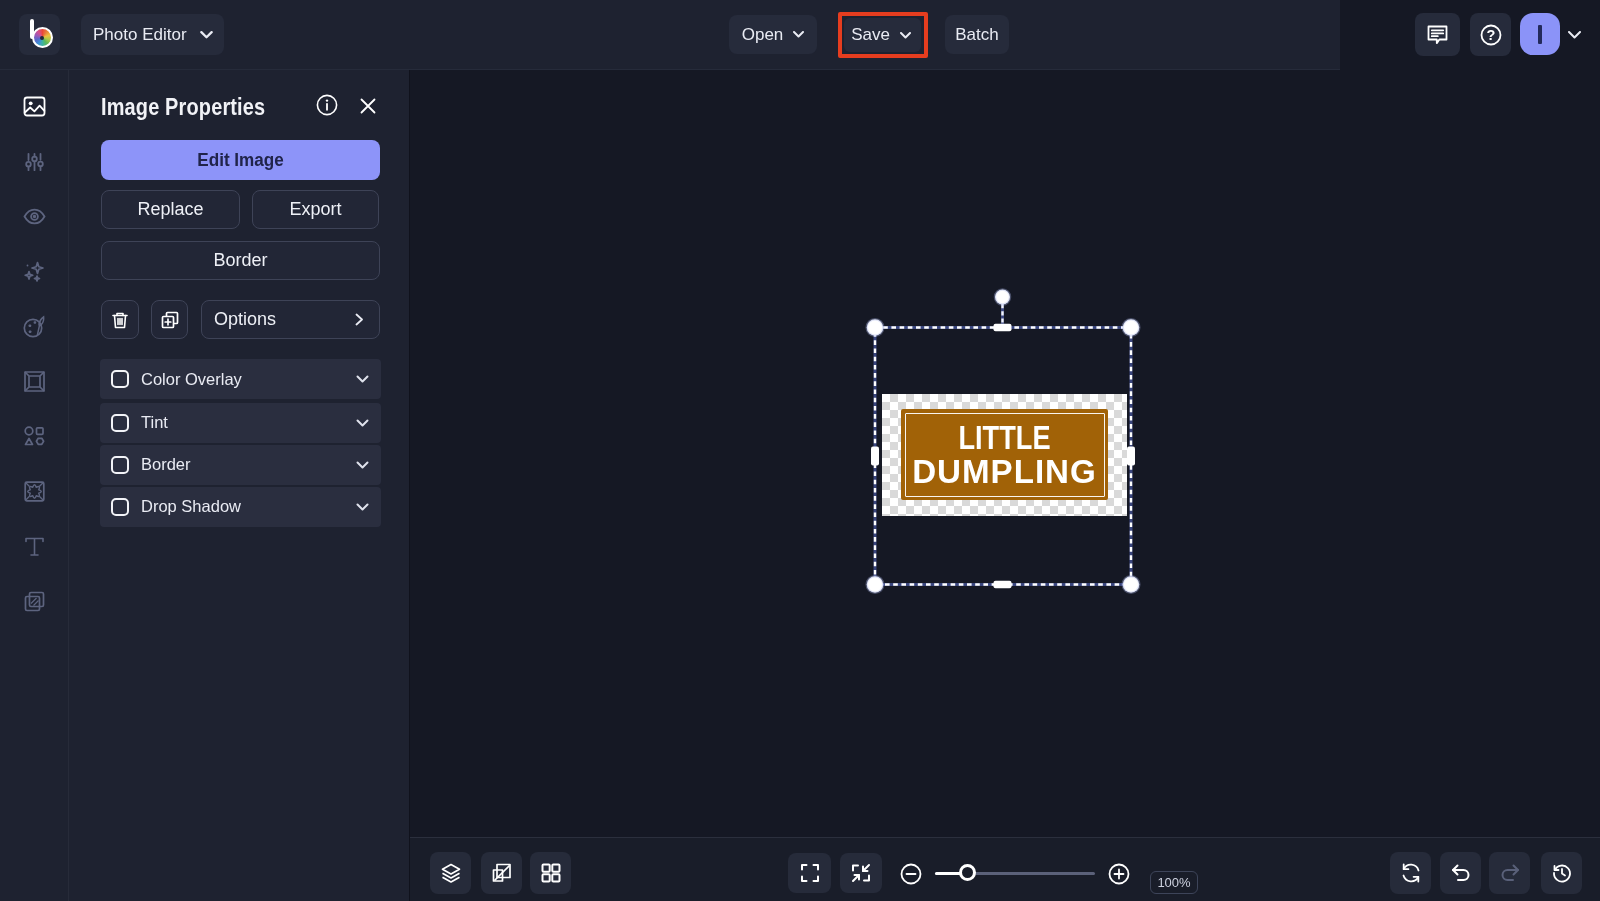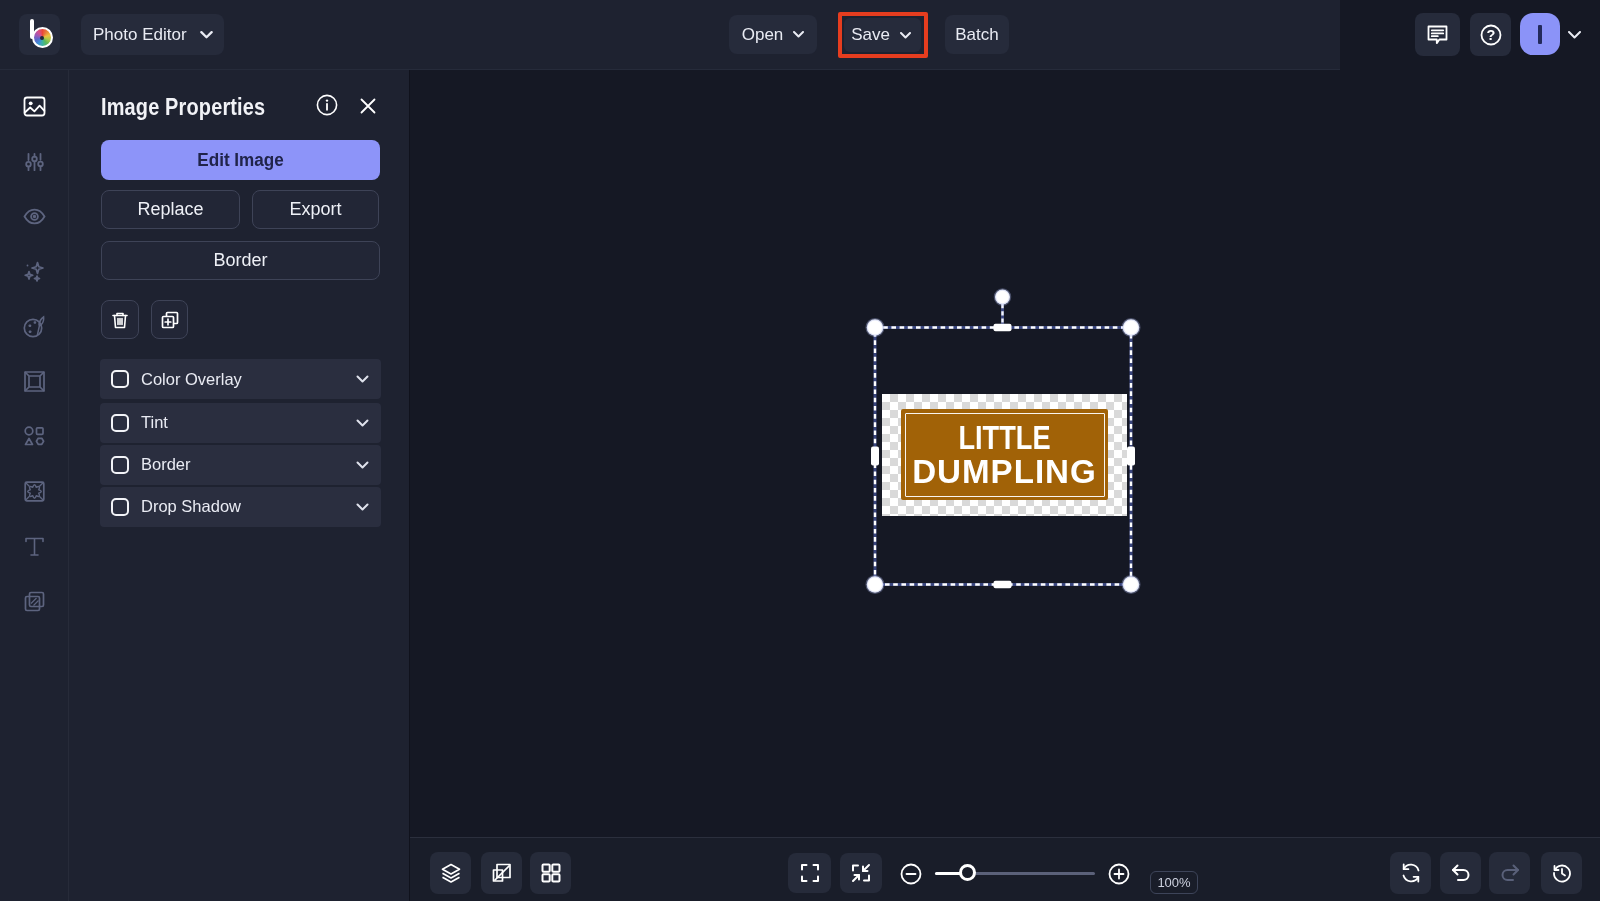--- a/index.html
+++ b/index.html
@@ -184,20 +184,23 @@
           <path d="M8 8.5v6M10 8.5v6M12 8.5v6"></path>
         </svg>
       </div>
     <div id="btnDup" class="pbtn outbtn">
         <svg width="22" height="22" viewBox="0 0 22 22" fill="none" stroke="#fff" stroke-width="1.7" stroke-linejoin="round">
           <rect x="7.5" y="3.5" width="11" height="11" rx="1"></rect>
           <rect x="3.5" y="7.5" width="11" height="11" rx="1" fill="#222636"></rect>
           <path d="M9 10.2v5.6M6.2 13h5.6" stroke-linecap="round"></path>
         </svg>
       </div>
+    <div id="btnOptions" class="pbtn outbtn">Options<svg style="position:absolute;right:16px" width="8" height="13" viewBox="0 0 8 13">
+          <path d="M1.5 1.5L7 6.5 1.5 11.5" fill="none" stroke="#e9ebf3" stroke-width="1.8" stroke-linecap="round" stroke-linejoin="round"></path>
+        </svg></div>
 
     <div class="row" style="top:289px"><div class="cb"></div>Color Overlay<svg class="rowchev" width="13" height="9" viewBox="0 0 13 9">
           <path d="M1.5 1.5L6.5 6.5 11.5 1.5" fill="none" stroke="#dfe2ec" stroke-width="2" stroke-linecap="round" stroke-linejoin="round"></path>
         </svg></div>
     <div class="row" style="top:332.5px"><div class="cb"></div>Tint<svg class="rowchev" width="13" height="9" viewBox="0 0 13 9">
           <path d="M1.5 1.5L6.5 6.5 11.5 1.5" fill="none" stroke="#dfe2ec" stroke-width="2" stroke-linecap="round" stroke-linejoin="round"></path>
         </svg></div>
     <div class="row" style="top:374.5px"><div class="cb"></div>Border<svg class="rowchev" width="13" height="9" viewBox="0 0 13 9">
           <path d="M1.5 1.5L6.5 6.5 11.5 1.5" fill="none" stroke="#dfe2ec" stroke-width="2" stroke-linecap="round" stroke-linejoin="round"></path>
         </svg></div>

